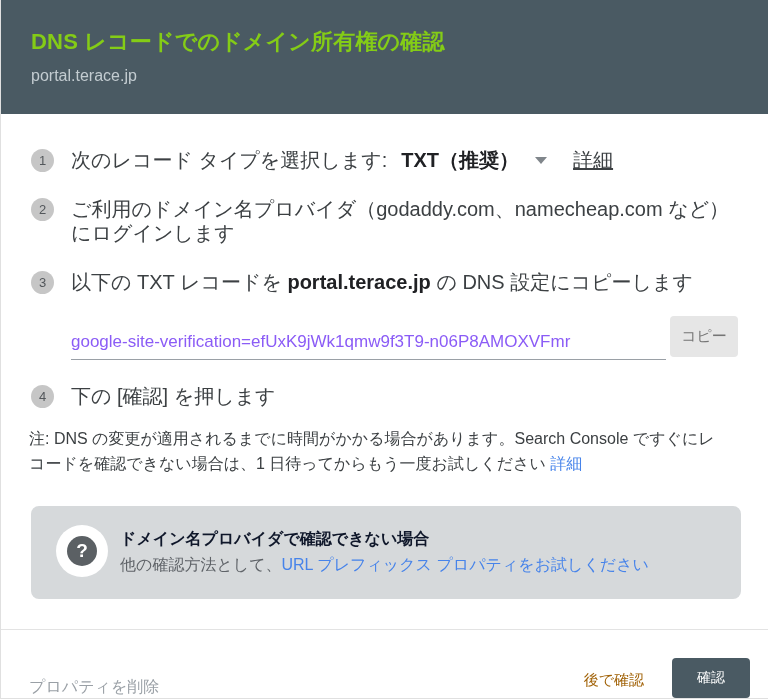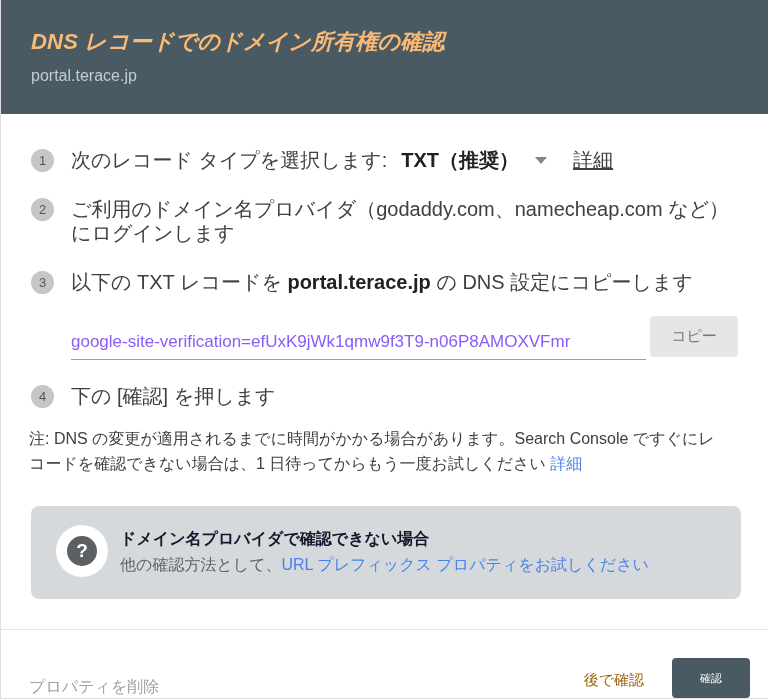--- a/index.html
+++ b/index.html
@@ -14,23 +14,22 @@
     overflow: hidden;
   }
   
   .dlg-header {
     background: #4a5a63;
     height: 114px;
     padding: 27px 30px 0 30px;
     flex: 0 0 auto;
   }
   .dlg-title {
-    color: #fdba74; font-size: 22px; font-weight: bold;
+    color: #84cc16; font-size: 22px; font-weight: bold;
     letter-spacing: 0.2px;
-    font-style: italic;
   }
   .dlg-subtitle {
     color: #c3ccd1; font-size: 16px; margin-top: 10px;
   }
   
   .dlg-body { flex: 1 1 auto; padding: 34px 30px 0 30px; color: #3c4043; }
   .step { display: flex; align-items: flex-start; margin-bottom: 25px; }
   .step-num {
     flex: 0 0 auto;
     width: 23px; height: 23px; border-radius: 50%;
@@ -62,21 +61,21 @@
     white-space: nowrap; overflow: hidden;
     border-bottom: 1px solid #9aa0a6;
     padding-bottom: 7px;
   }
   .copy-btn {
     flex: 0 0 auto;
     margin-left: 4px; margin-bottom: 3px;
     background: #e6e6e6; color: #757575;
     border: none; border-radius: 4px;
     font-size: 15px; font-family: inherit;
-    width: 88px; height: 41px; cursor: pointer;
+    width: 68px; height: 41px; cursor: pointer;
   }
   
   .note {
     font-size: 16px; line-height: 25px; color: #3c4043;
     margin: -3px 16px 0 -2px; max-width: 714px;
   }
   .link-blue { color: #4683ea; text-decoration: none; cursor: pointer; }
   
   .help-box {
     margin-top: 30px;
@@ -115,21 +114,21 @@
   }
   .footer-spacer { flex: 1 1 auto; }
   .later-btn {
     background: none; border: none; font-family: inherit;
     color: #a16207; font-size: 15px; cursor: pointer;
     margin-right: 24px; padding: 8px 4px;
   }
   .verify-btn {
     background: #4a5a63; color: #ffffff;
     border: none; border-radius: 4px; font-family: inherit;
-    font-size: 11px; cursor: pointer;
+    font-size: 14px; cursor: pointer;
     width: 78px; height: 40px;
   }
 </style>
 </head>
 <body>
 
 <div class="dialog">
 
   <div class="dlg-header">
     <div class="dlg-title">DNS レコードでのドメイン所有権の確認</div>

